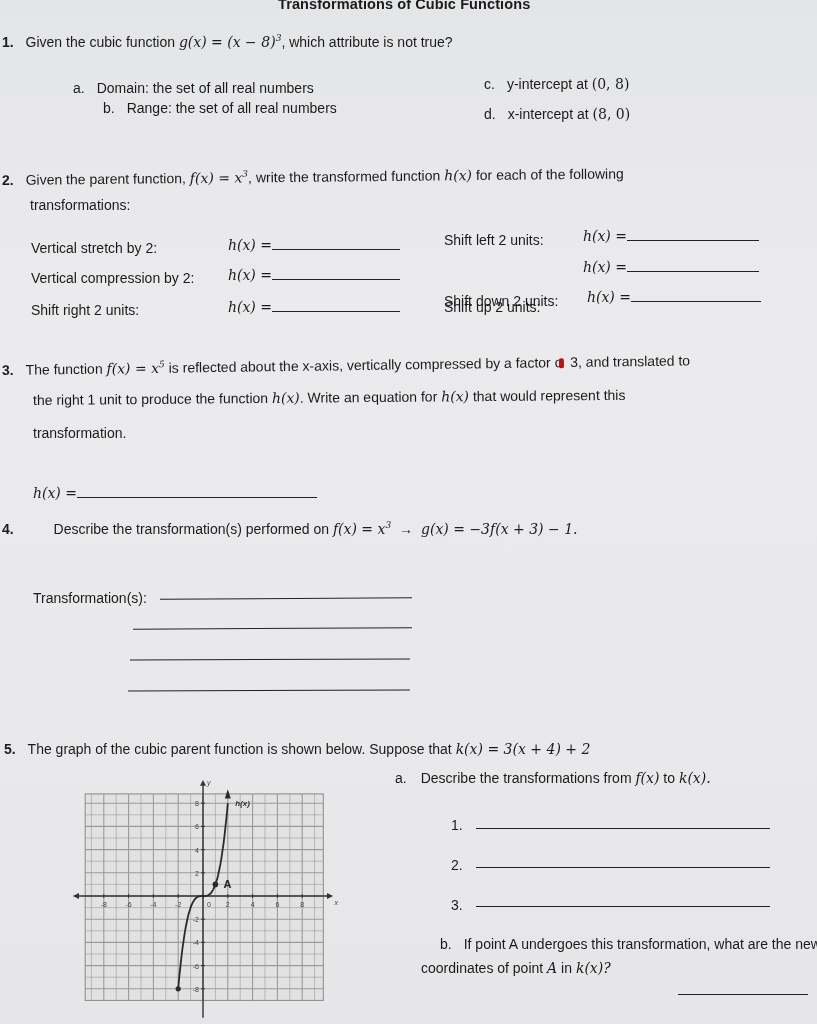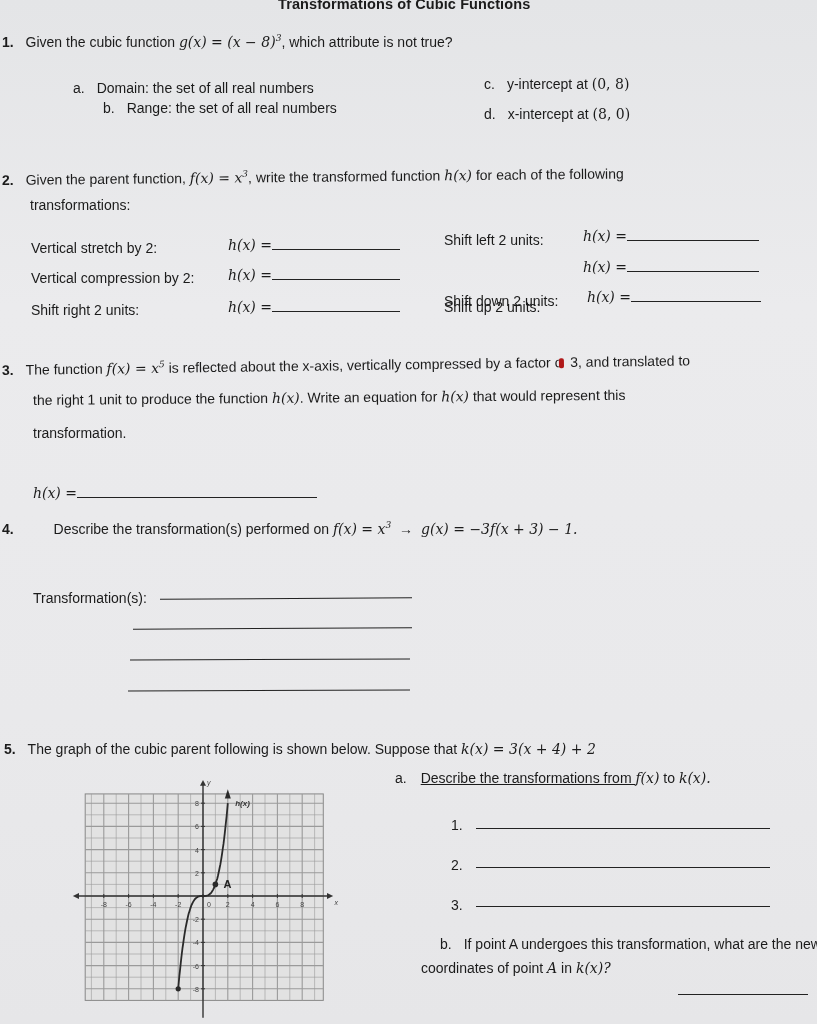--- a/index.html
+++ b/index.html
@@ -83,25 +83,25 @@
   <span class="math">g(x) = −3f(x + 3) − 1.</span>
 </div>
 <div class="abs q" style="left:33px; top:590px;">Transformation(s):</div>
 <div class="line" style="left:160px; top:598px; width:252px; transform: rotate(-0.3deg);"></div>
 <div class="line" style="left:133px; top:628px; width:279px; transform: rotate(-0.3deg);"></div>
 <div class="line" style="left:130px; top:659px; width:280px; transform: rotate(-0.2deg);"></div>
 <div class="line" style="left:128px; top:690px; width:282px; transform: rotate(-0.2deg);"></div>
 
 <div class="abs q" style="left:4px; top:741px;">
   <span class="num">5.</span>
-  <span style="margin-left:8px;">The graph of the cubic parent following is shown below. Suppose that </span><span class="math">k(x) = 3(x + 4) + 2</span>
+  <span style="margin-left:8px;">The graph of the cubic parent function is shown below. Suppose that </span><span class="math">k(x) = 3(x + 4) + 2</span>
 </div>
 
 <div class="abs q" style="left:395px; top:770px;">
-  <span>a.</span><span style="margin-left:14px;text-decoration:underline;">Describe the transformations from </span><span class="math">f(x)</span><span> to </span><span class="math">k(x).</span>
+  <span>a.</span><span style="margin-left:14px;">Describe the transformations from </span><span class="math">f(x)</span><span> to </span><span class="math">k(x).</span>
 </div>
 <div class="abs q" style="left:451px; top:817px;">1.</div>
 <div class="line" style="left:476px; top:828px; width:294px;"></div>
 <div class="abs q" style="left:451px; top:857px;">2.</div>
 <div class="line" style="left:476px; top:867px; width:294px;"></div>
 <div class="abs q" style="left:451px; top:897px;">3.</div>
 <div class="line" style="left:476px; top:906px; width:294px;"></div>
 
 <div class="abs q" style="left:395px; top:936px;padding-left:45px;">
   <span>b.</span><span style="margin-left:12px;">If point A undergoes this transformation, what are the new</span>

